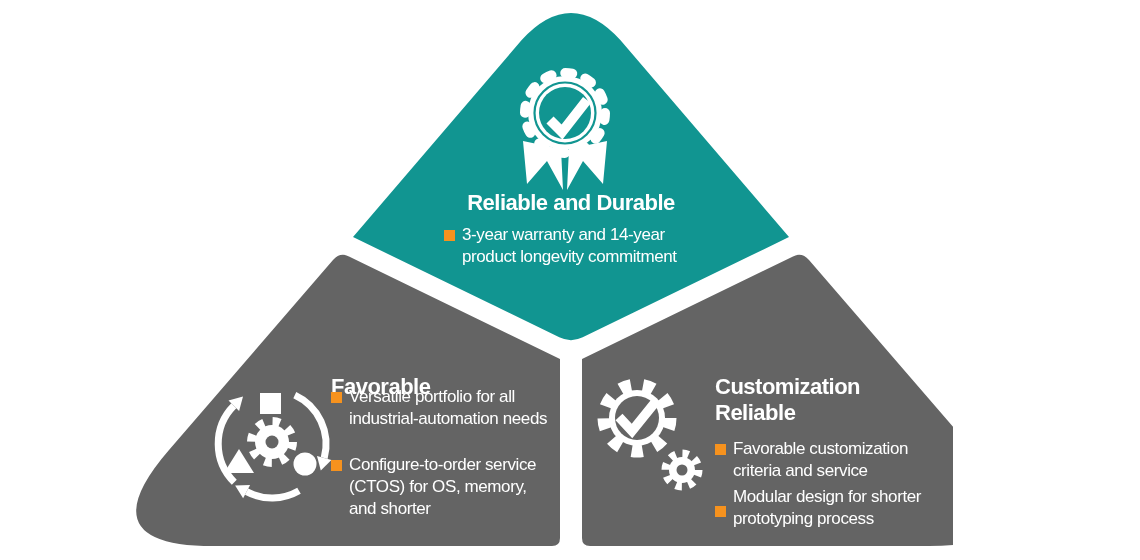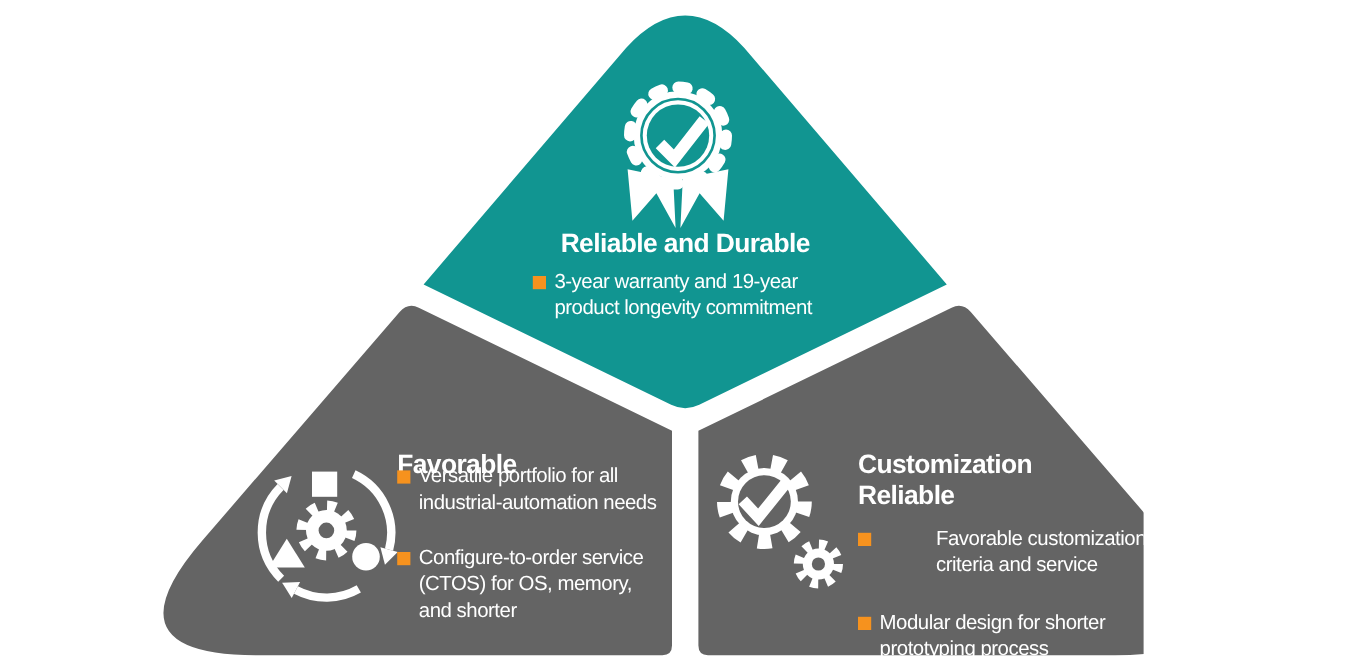--- a/index.html
+++ b/index.html
@@ -32,22 +32,22 @@
     flex:0 0 auto;width:11px;height:11px;background:var(--orange);
     margin-top:6px;margin-right:7px;
   }
   .btext{
     font-size:17px;letter-spacing:-0.4px;line-height:22px;
     white-space:pre-line;width:240px;
   }
   .b-top{left:444px;top:224px;}
   .b-left-1{left:331px;top:386px;}
   .b-left-2{left:331px;top:454px;}
-  .b-right-1{left:715px;top:438px;gap:47px;}
-  .b-right-2{left:715px;top:508px;}
+  .b-right-1{left:715px;top:438px;}
+  .b-right-2{left:715px;top:486px;align-items:center;}
 </style>
 </head>
 <body>
 
 <div class="canvas">
 
   <svg class="diagram-svg" width="1140" height="560" viewBox="0 0 1140 560">
 
     <path class="f-teal" d="M 353 237 L 521.7 40 Q 571 -14 620.3 40 L 789 237 L 582.7 337.3 Q 571 343 559.3 337.3 Z"></path>
 
@@ -88,21 +88,21 @@
       <circle cx="682" cy="470" r="16" fill="none" stroke="#fff" stroke-width="9" stroke-dasharray="6 6.56"></circle>
       <circle class="f-white" cx="682" cy="470" r="13"></circle>
       <circle class="f-gray" cx="682" cy="470" r="5.5"></circle>
     </g>
   </svg>
 
   <div class="sec">
     <div class="title title-top">Reliable and Durable</div>
     <div class="bullet b-top">
       <span class="marker"></span>
-      <span class="btext">3-year warranty and 19-year
+      <span class="btext">3-year warranty and 14-year
 product longevity commitment</span>
     </div>
   </div>
 
   <div class="sec">
     <div class="title title-left">Favorable</div>
     <div class="bullet b-left-1">
       <span class="marker"></span>
       <span class="btext">Versatile portfolio for all
 industrial-automation needs</span>

